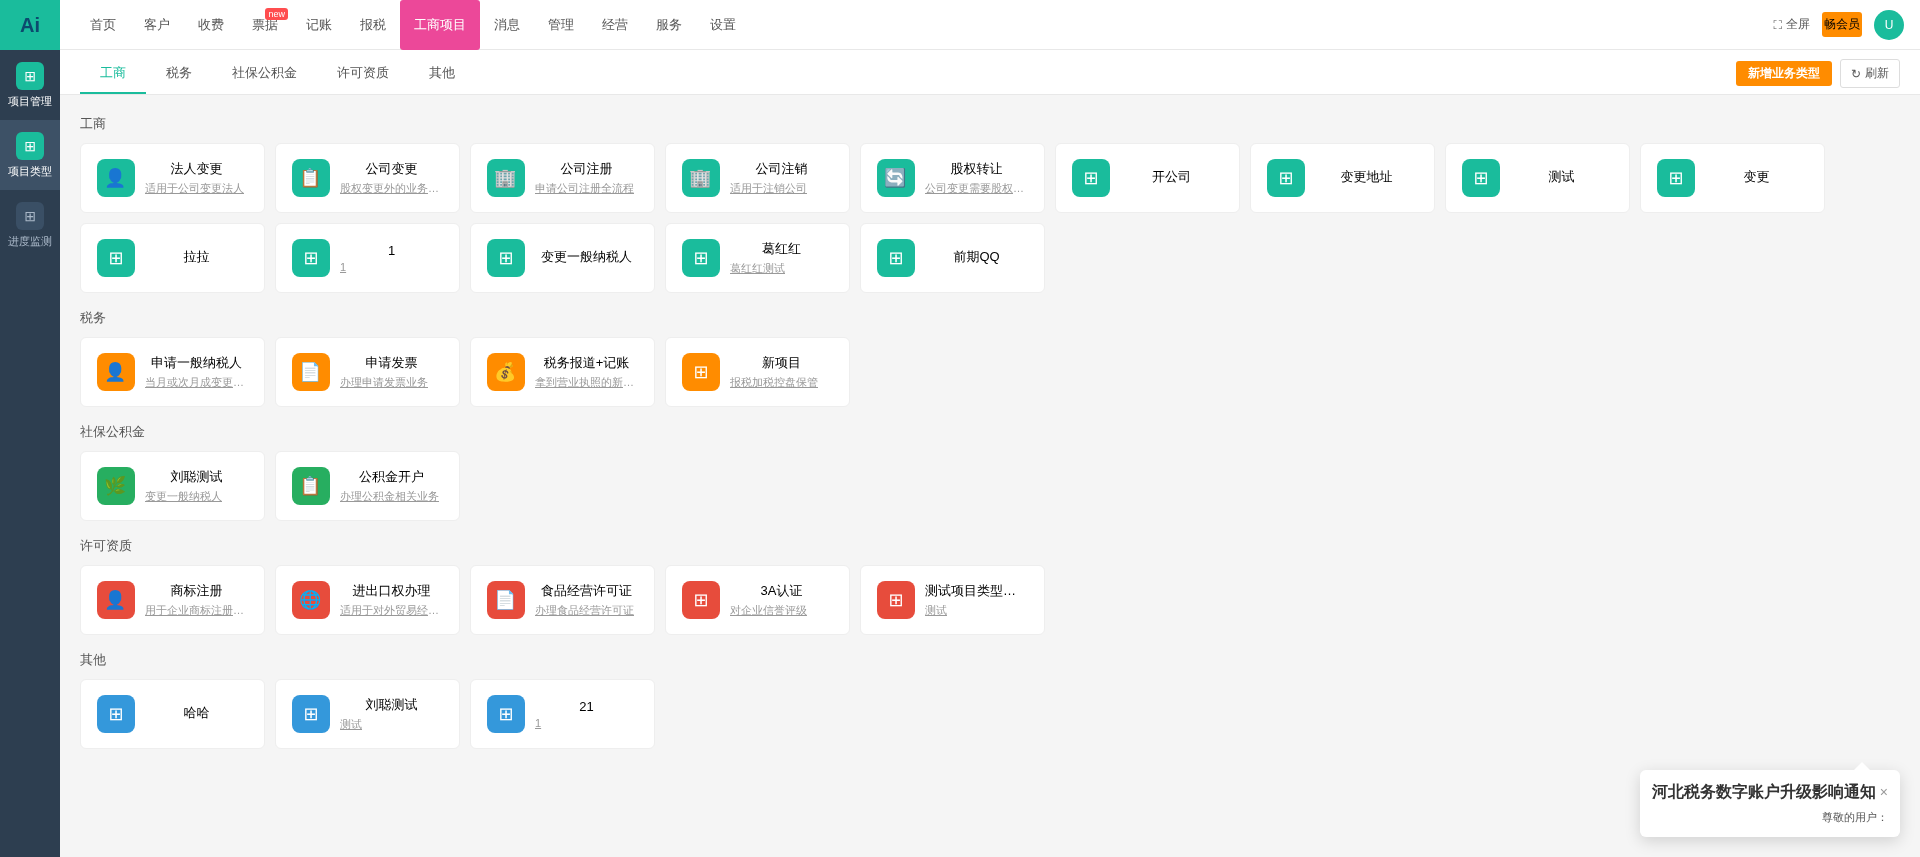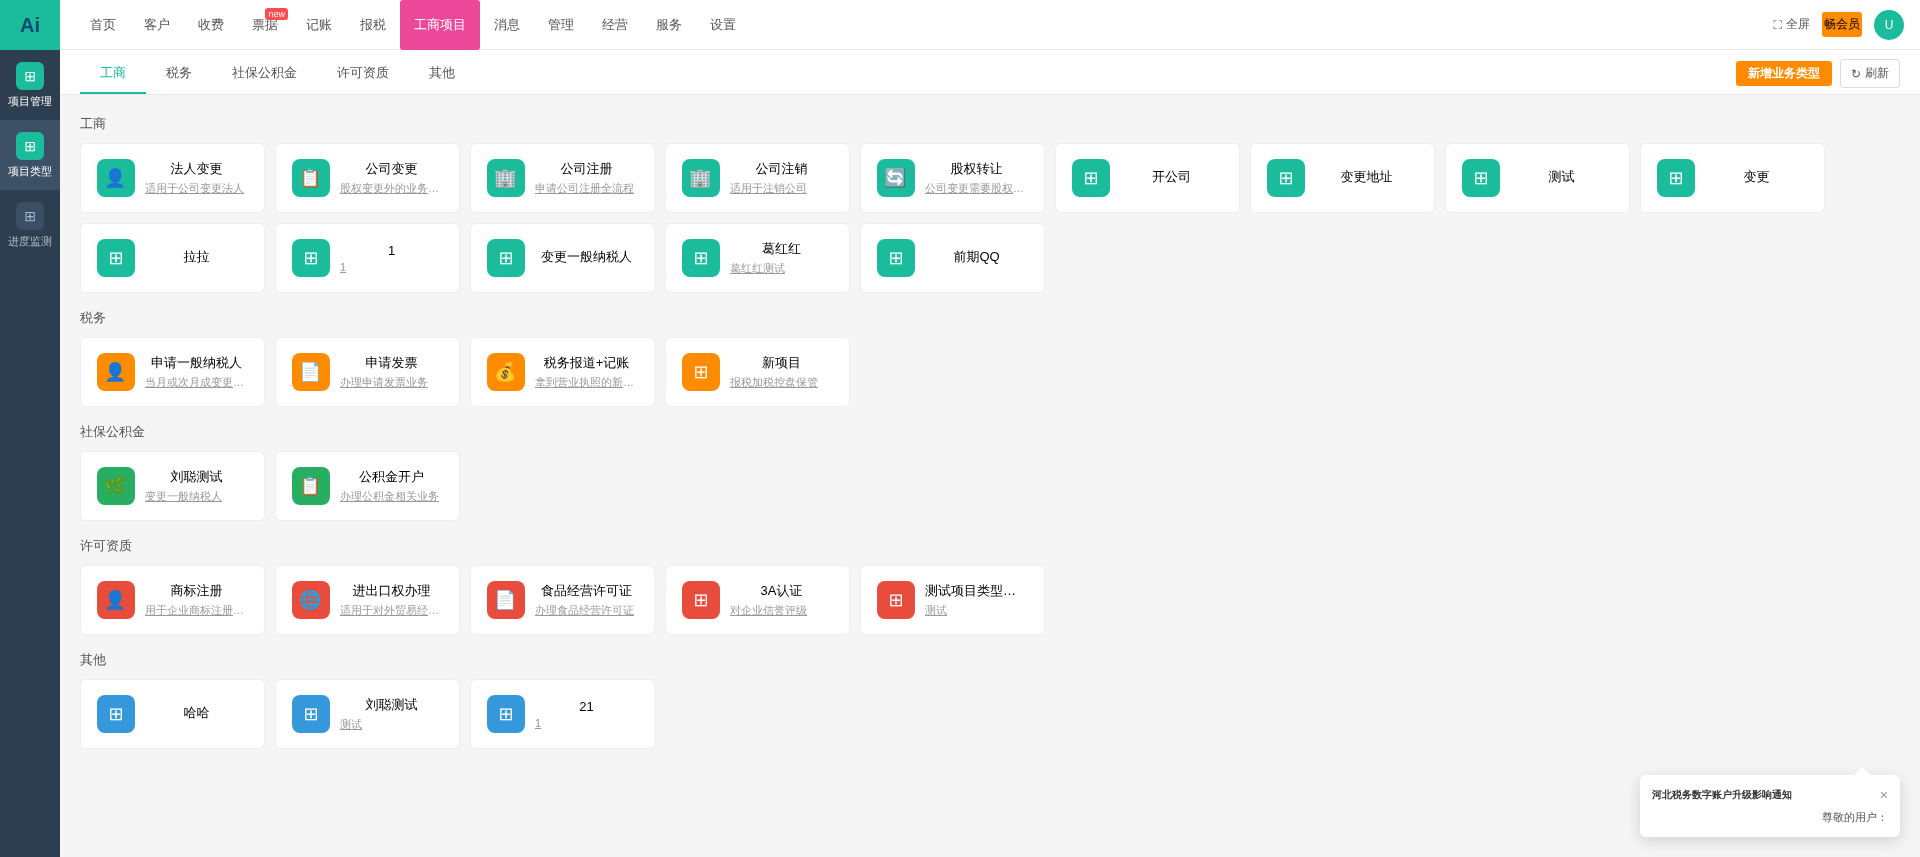--- a/index.html
+++ b/index.html
@@ -291,21 +291,21 @@
       align-items: center;
       margin-bottom: 6px;
     }
     .notification-close {
       cursor: pointer;
       color: #999;
       font-size: 14px;
     }
     .notification-title {
       font-weight: bold;
-      font-size: 10px;
+      font-size: 16px;
     }
     .notification-body {
       font-size: 11px;
       color: #555;
       line-height: 1.5;
       text-align: right;
     }
     .notification-triangle {
       position: absolute;
       top: -8px;

